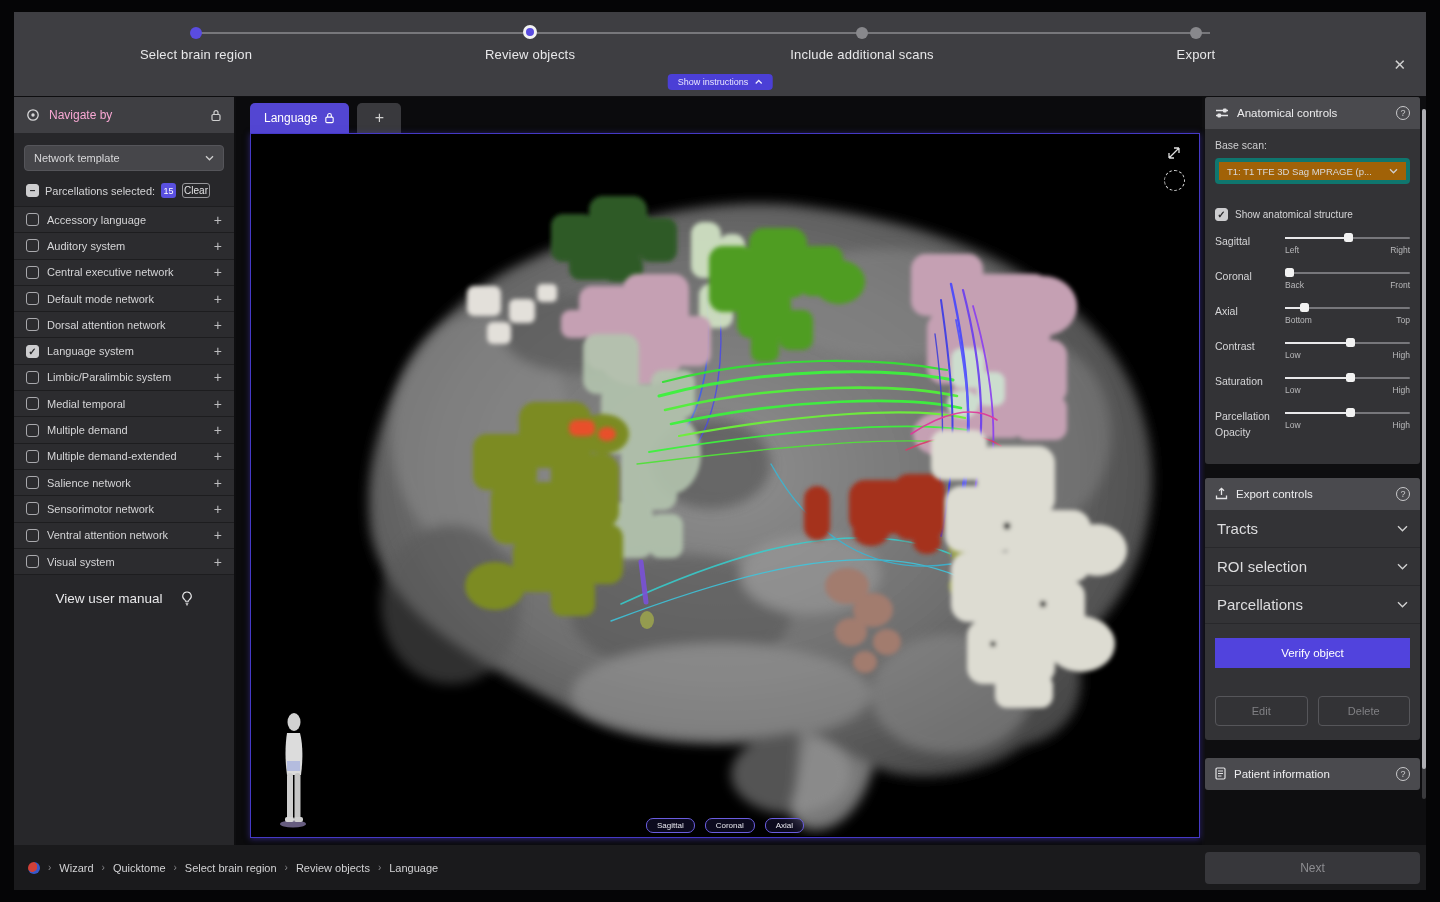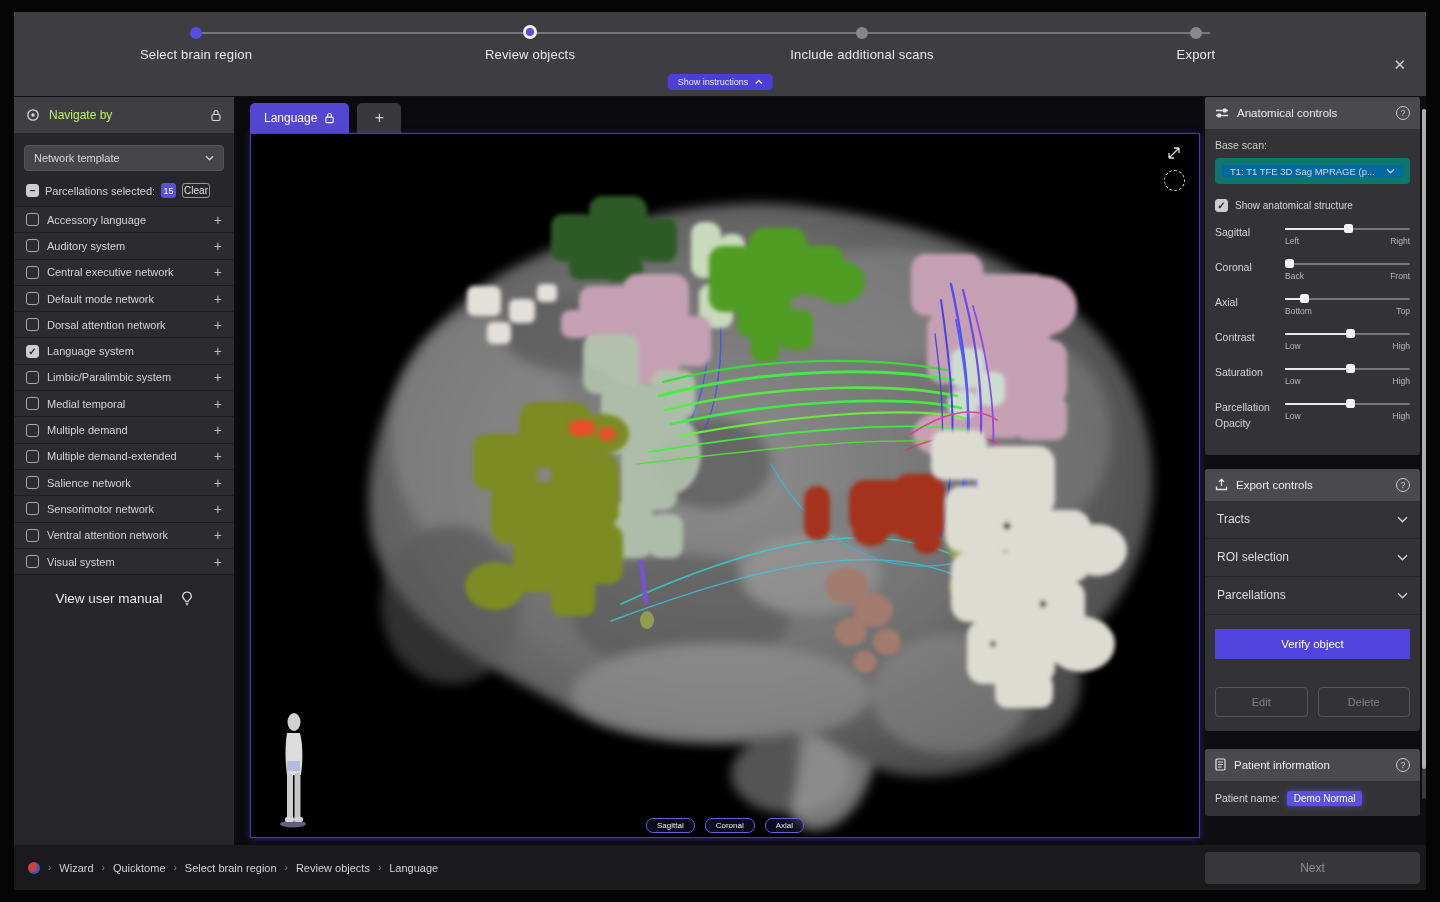--- a/index.html
+++ b/index.html
@@ -16,21 +16,21 @@
   .step.active .dot { background:#5a4ce0; border:3px solid #f2f2f2; width:14px; height:14px; margin-top:13px; }
   .step-label { font-size:13px; color:#e8e8ea; letter-spacing:.2px; }
   .close-x { position:absolute; right:20px; top:44px; font-size:15px; color:#cfcfcf; cursor:pointer; }
   .show-instr { position:absolute; left:50%; transform:translateX(-50%); top:62px; background:#4b3fd6;
     color:#e9e7ff; font-size:9px; padding:3px 10px; border-radius:4px; display:flex; gap:6px; align-items:center; }
   .show-instr svg { width:8px; height:6px; }
 
   
   .sidebar { position:absolute; left:0; top:85px; width:220px; height:748px; background:#27272a; }
   .sb-head { height:36px; background:#3f3f43; display:flex; align-items:center; padding:0 12px; gap:9px; }
-  .sb-head .title { font-size:12px; color:#bef264; flex:1; }
+  .sb-head .title { font-size:12px; color:#f9a8d4; flex:1; }
   .sb-select { margin:12px 10px 8px 10px; height:26px; background:#46464a; border:1px solid #55555a; border-radius:4px;
     display:flex; align-items:center; padding:0 9px; font-size:11px; color:#d8d8da; justify-content:space-between; cursor:pointer; }
   .sb-summary { display:flex; align-items:center; gap:6px; padding:4px 10px 8px 12px; font-size:11px; color:#d3d3d5; }
   .badge-count { background:#5a50e0; color:#fff; font-size:9px; min-width:15px; height:15px; border-radius:3px;
     display:flex; align-items:center; justify-content:center; padding:0 2px; }
   .clear-btn { border:1px solid #97979b; border-radius:3px; background:transparent; color:#e3e3e5;
     font-size:10px; padding:1px 1px; cursor:pointer; }
   .net-list { border-top:1px solid #1d1d1f; }
   .net-row { height:26.3px; display:flex; align-items:center; gap:8px; padding:0 12px; border-bottom:1px solid #1d1d1f;
     background:#2c2c2f; cursor:pointer; }
@@ -60,32 +60,32 @@
 
   
   .rpanel { position:absolute; left:1191px; top:85px; width:215px; height:748px; background:#0e0e10; }
   .card { background:#333336; border-radius:3px; margin-bottom:14px; overflow:hidden; }
   .card-head { height:32px; background:#4a4a4e; display:flex; align-items:center; gap:8px; padding:0 10px; }
   .card-head .title { flex:1; font-size:11.5px; color:#ececee; }
   .help { width:14px; height:14px; border:1.2px solid #c9c9cb; border-radius:50%; color:#c9c9cb;
     font-size:9px; display:flex; align-items:center; justify-content:center; cursor:pointer; }
   .card-body { padding:10px; }
   .field-label { font-size:10.5px; color:#cfcfd1; margin-bottom:7px; }
-  .scan-select { height:26px; background:#0369a1; border:7px solid #0f766e; border-radius:4px; display:flex;
-    align-items:center; justify-content:space-between; padding:0 8px; font-size:9.5px; color:#d8d8da; cursor:pointer; margin-bottom:15px; }
+  .scan-select { height:26px; background:#a16207; border:4px solid #0f766e; border-radius:4px; display:flex;
+    align-items:center; justify-content:space-between; padding:0 8px; font-size:9.5px; color:#d8d8da; cursor:pointer; margin-bottom:24px; }
   .chk-row { display:flex; gap:7px; align-items:center; font-size:10px; color:#d5d5d7; margin-bottom:12px; cursor:pointer; }
   .slider-row { display:grid; grid-template-columns:62px 1fr; column-gap:8px; margin-bottom:13px; align-items:start; }
   .slider-name { font-size:10.5px; color:#d5d5d7; padding-top:1px; line-height:1.5; }
   .slider-body { position:relative; padding-top:4px; }
   .track { position:relative; height:2px; background:#77777b; border-radius:1px; }
   .track-fill { position:absolute; left:0; top:0; height:2px; background:#e9e9eb; }
   .handle { position:absolute; top:-4px; width:9px; height:9px; background:#f2f2f2; border-radius:2.5px; margin-left:-4px; cursor:pointer; }
   .minmax { display:flex; justify-content:space-between; font-size:8.5px; color:#b9b9bb; margin-top:6px; }
   .exp-row { height:38px; display:flex; align-items:center; justify-content:space-between; padding:0 12px;
-    border-bottom:1px solid #28282b; font-size:12px; color:#dddddf; cursor:pointer; }
+    border-bottom:1px solid #28282b; font-size:15px; color:#dddddf; cursor:pointer; }
   .verify-btn { display:block; width:calc(100% - 20px); margin:14px 10px 10px 10px; height:30px; background:#5143dd;
     color:#fff; border:none; border-radius:0; font-size:11.5px; cursor:pointer; font-family:inherit; }
   .ed-row { display:flex; gap:10px; padding:18px 10px 14px 10px;align-items:flex-end; }
   .ghost-btn { flex:1; height:30px; background:transparent; border:1px solid #56565a; border-radius:4px;
     color:#808084; font-size:11px; cursor:pointer; font-family:inherit; }
   .patient-row { display:flex; align-items:center; gap:7px; padding:10px; font-size:10.5px; color:#d5d5d7; }
   .patient-badge { background:#5a50e6; color:#fff; font-size:10px; padding:2px 7px; border-radius:3px; box-shadow:0 0 6px rgba(100,80,255,.6); }
   .scrollbar { position:absolute; right:-6px; top:12px; width:4px; height:690px; background:#3a3a3d; border-radius:2px; }
   .scroll-thumb { position:absolute; top:0; width:4px; height:660px; background:#aeaeb2; border-radius:2px; }
 
@@ -682,24 +682,20 @@
       <div class="card-head">
         <span class="icon">
           <svg width="11" height="13" viewBox="0 0 11 13">
               <rect x="1" y="1" width="9" height="11" rx="1.2" stroke="#e4e4e6" stroke-width="1.2" fill="none"></rect>
               <path d="M3 4 h5 M3 6.5 h5 M3 9 h3.5" stroke="#e4e4e6" stroke-width="1"></path>
             </svg>
         </span>
         <span class="title">Patient information</span>
         <span class="help">?</span>
       </div>
-      <div class="patient-row">
-        <span>Patient name:</span>
-        <span class="patient-badge">Demo Normal</span>
-      </div>
     </div>
 
     <div class="scrollbar">
       <div class="scroll-thumb"></div>
     </div>
   </div>
 
   <div class="footer">
     <div class="crumbs">
       <span class="logo-dot"></span>

